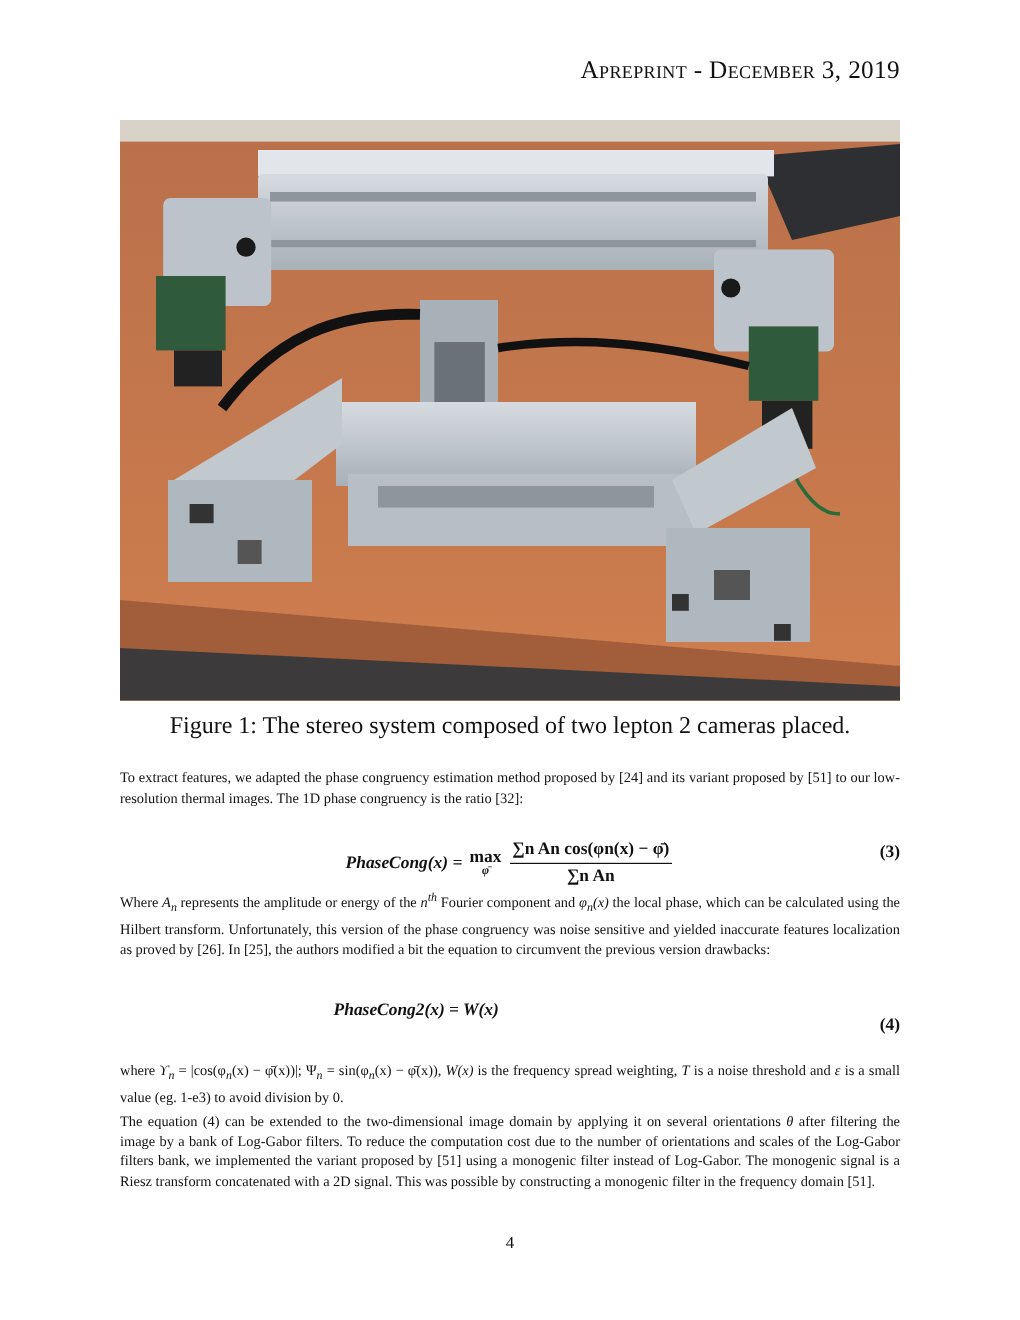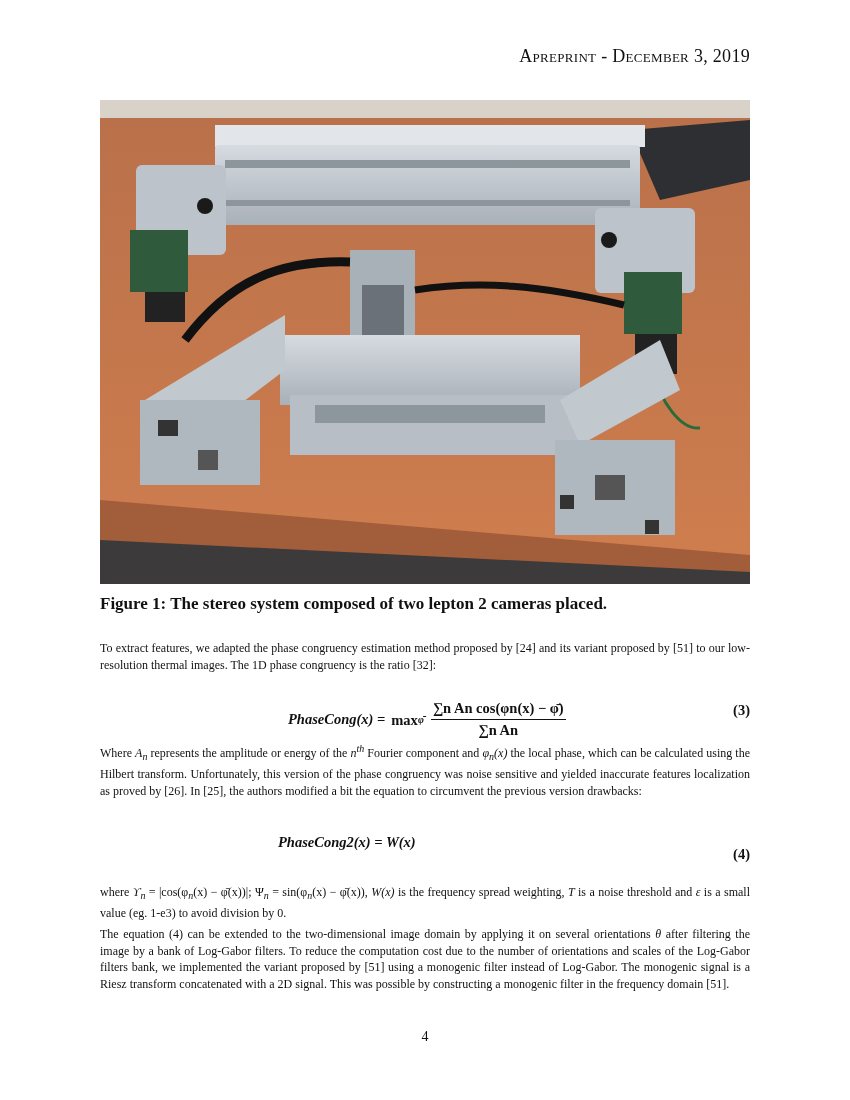--- a/index.html
+++ b/index.html
@@ -2,49 +2,48 @@
 <html><head>
 <meta charset="utf-8">
 <style>
   html, body { margin: 0; padding: 0; background: #ffffff; }
   body {
     width: 850px; height: 1100px; position: relative; overflow: hidden;
     font-family: "Liberation Serif", "DejaVu Serif", serif; color: #111;
   }
   .header {
     position: absolute; top: 46px; right: 100px;
-    font-size: 18px; letter-spacing: 0.3px;
+    font-size: 21px; letter-spacing: 0.3px;
   }
   .header .sc { font-variant: small-caps; }
   .figure {
     position: absolute; left: 100px; top: 100px; width: 650px; height: 484px;
     overflow: hidden; background: #c87a4c;
   }
   .caption {
-    position: absolute; top: 594px; left: 100px; width: 650px; text-align: left;
-    font-size: 17px;
-    font-weight: bold;
+    position: absolute; top: 594px; left: 100px; width: 650px; text-align: center;
+    font-size: 20px;
   }
   .para {
     position: absolute; left: 100px; width: 650px; font-size: 12px;
     line-height: 16.6px; text-align: justify; margin: 0;
   }
   .eq {
     position: absolute; left: 100px; width: 650px; font-size: 14.5px;
     font-family: "Liberation Serif", "DejaVu Serif", serif;
     font-weight: bold;
   }
   .eq .body {
     position: absolute; display: flex; align-items: center;
   }
   .eq .num { position: absolute; right: 0; }
   .frac { display: inline-flex; flex-direction: column; align-items: center; margin: 12px 3px; }
   .frac .n { padding: 0 2px 2px; border-bottom: 1px solid #111; white-space: nowrap; }
   .frac .d { padding-top: 2px; white-space: nowrap; }
-  .max { display: inline-flex; flex-direction: row; align-items: center; margin: 0 4px 0 6px; line-height: 12px; }
+  .max { display: inline-flex; flex-direction: column; align-items: center; margin: 0 4px 0 6px; line-height: 12px; }
   .max .sub { font-size: 10px; font-style: italic; }
   i { font-style: italic; }
   .pagenum { position: absolute; top: 1029px; left: 0; width: 850px; text-align: center; font-size: 14px; }
 </style>
 </head>
 <body>
 
 <div class="header">
   <span>A</span><span class="sc">preprint</span><span> - </span><span>D</span><span class="sc">ecember</span><span> 3, 2019</span>
 </div>

